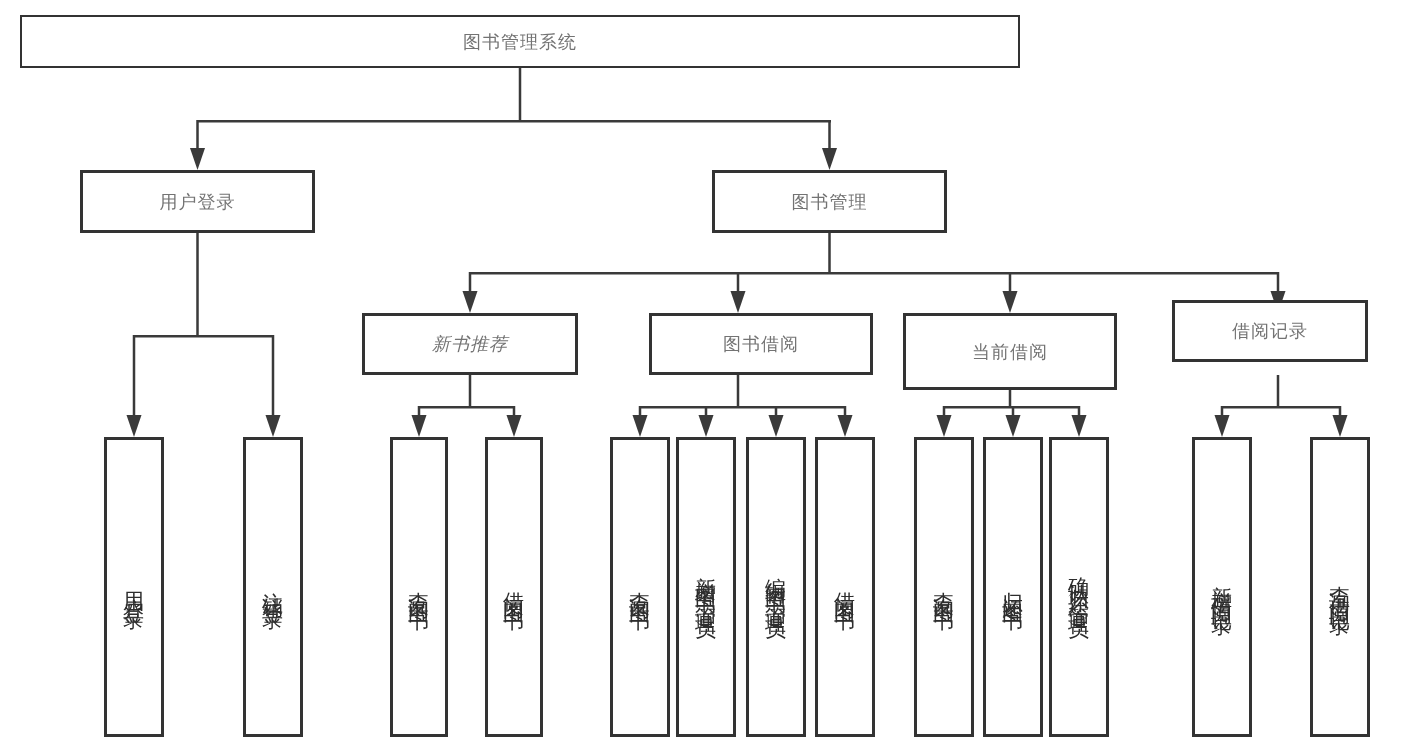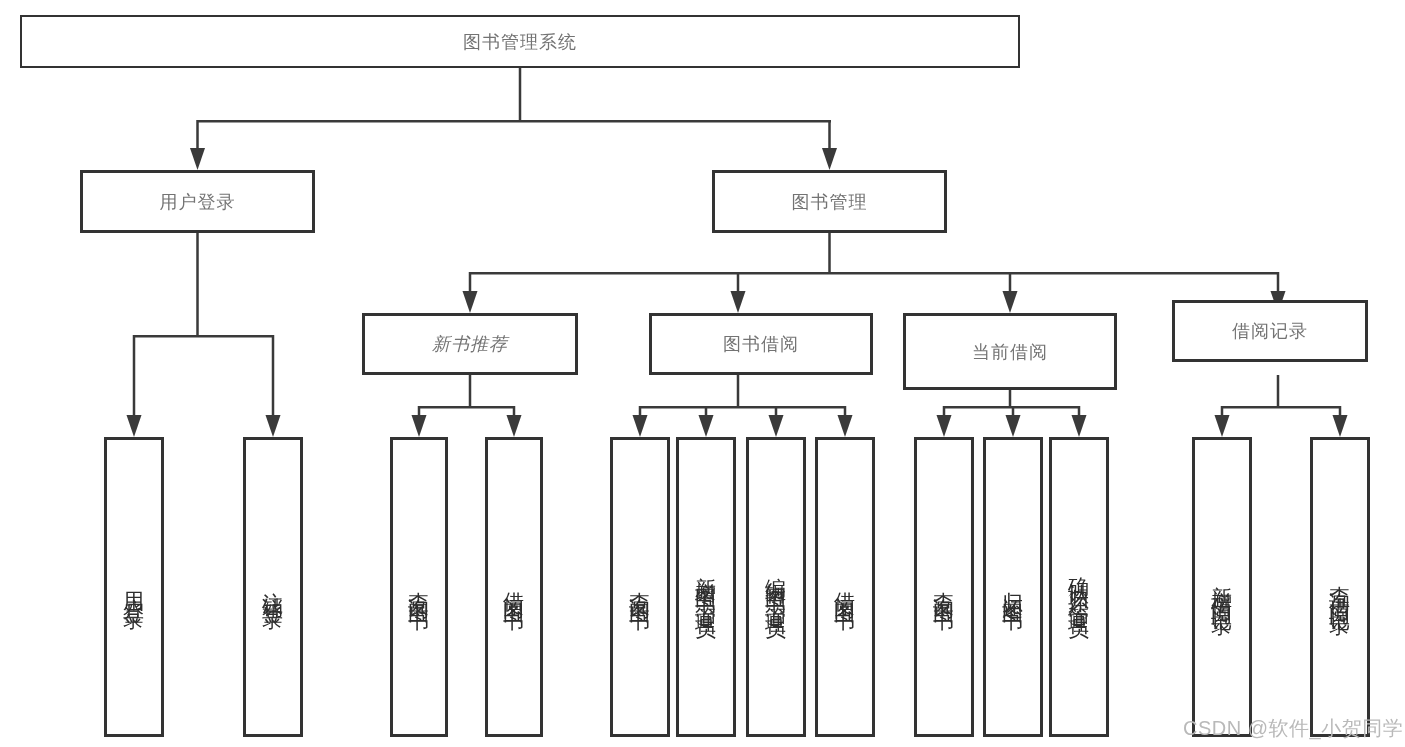--- a/index.html
+++ b/index.html
@@ -180,15 +180,14 @@
     <span class="vtext">确认归还（管理员）</span>
   </div>
 
   <div class="leaf" style="left:1192px; width:60px;">
     <span class="vtext">新增借阅记录</span>
   </div>
   <div class="leaf" style="left:1310px; width:60px;">
     <span class="vtext">查询借阅记录</span>
   </div>
 
-  <div class="watermark">CSDN @软件_小贺同学</div>
 
 </div>
 
 </body></html>

